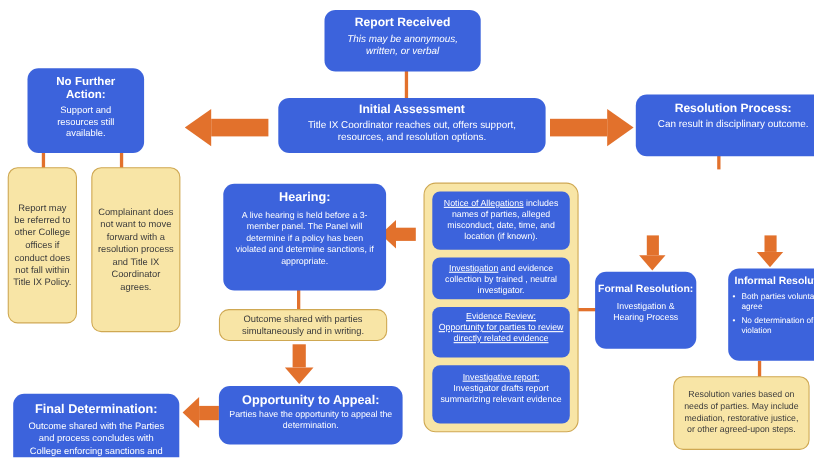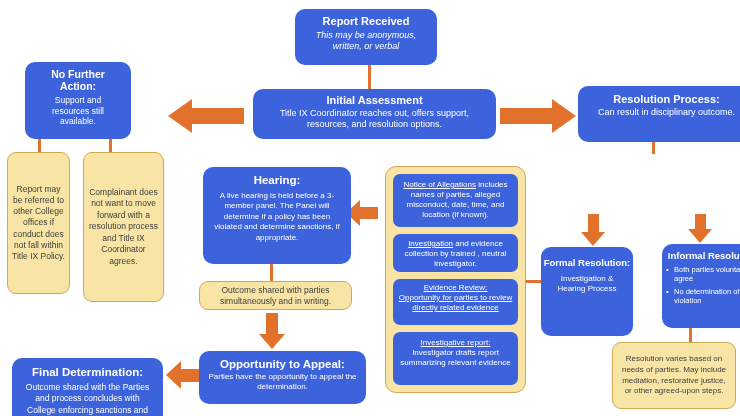--- a/index.html
+++ b/index.html
@@ -119,21 +119,21 @@
       <span class="u">Investigation</span><span> and evidence collection by trained , neutral investigator.</span>
     </div>
     <div class="inner" style="height:46px; padding-top:4px;text-decoration:underline;">
       <span class="u" style="display:block;">Evidence Review:</span><span>Opportunity for parties to review  directly related evidence</span>
     </div>
     <div class="inner" style="height:53px; padding-top:6px;">
       <span class="u" style="display:block;">Investigative report:</span><span>Investigator drafts report summarizing relevant evidence</span>
     </div>
   </div>
 
-  <div class="box blue" style="left:541px; top:247px; width:92px; height:89px; padding-top:10px;">
+  <div class="box blue" style="left:541px; top:247px; width:92px; height:70px; padding-top:10px;">
     <div class="title" style="font-size:9.5px; line-height:1.25;">Formal Resolution:</div>
     <div style="font-size:8px; line-height:1.3; margin-top:5px; padding:0 6px;">Investigation &amp; Hearing Process</div>
   </div>
 
   <div class="box blue" style="left:651px; top:244px; width:104px; height:84px; padding-top:6px;margin-left:11px;">
     <div class="title" style="font-size:9.5px; line-height:1.25;">Informal Resolution:</div>
     <ul class="bul" style="font-size:7.5px; line-height:1.25;">
       <li>Both parties voluntarily agree</li>
       <li>No determination of policy violation</li>
     </ul>

